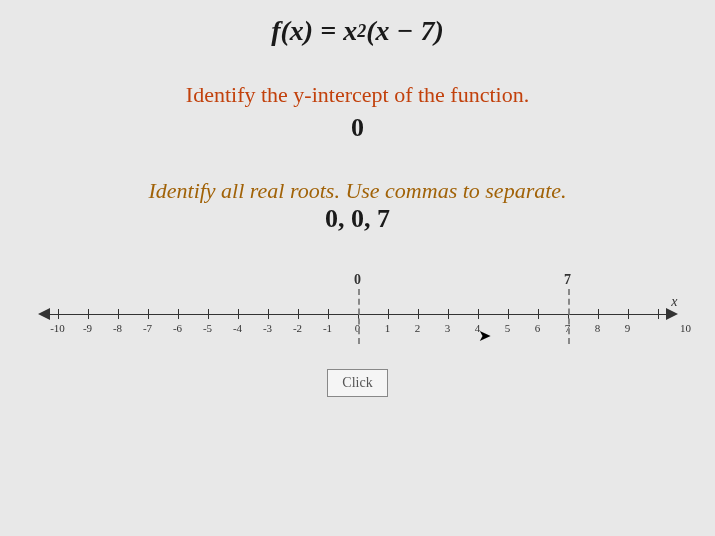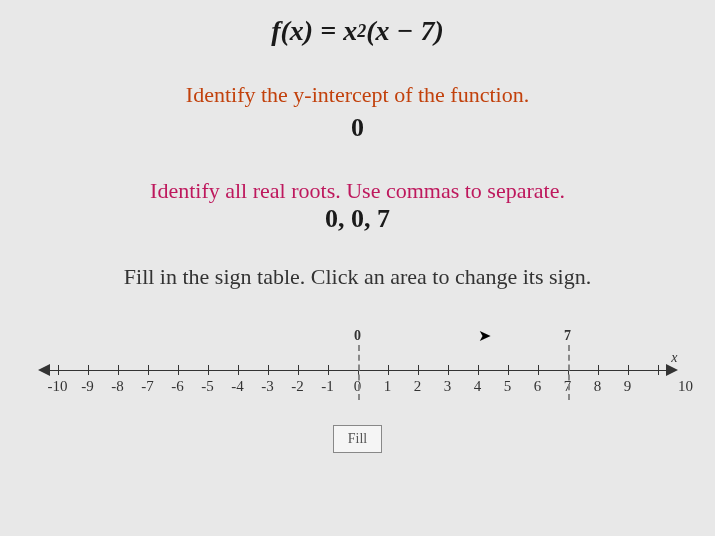--- a/index.html
+++ b/index.html
@@ -36,21 +36,22 @@
     }
     .answer1 {
       font-size: 26px;
       font-weight: bold;
       color: #1a1a1a;
       margin-top: 5px;
     }
     .prompt2 {
       margin-top: 35px;
       font-size: 22px;
-      color: #be185d;
+      color: #a16207;
+      font-style: italic;
     }
     .answer2 {
       font-size: 26px;
       font-weight: bold;
       color: #1a1a1a;
     }
     .prompt3 {
       margin-top: 30px;
       font-size: 22px;
       color: #333;
@@ -88,21 +89,21 @@
     .tick {
       position: absolute;
       top: 45px;
       width: 1px;
       height: 10px;
       background: #333;
     }
     .tick-label {
       position: absolute;
       top: 58px;
-      font-size: 15px;
+      font-size: 11px;
       color: #333;
       transform: translateX(-50%);
       font-family: Georgia, serif;
     }
     .xlabel {
       position: absolute;
       right: 0;
       top: 30px;
       font-size: 14px;
       font-style: italic;
@@ -162,21 +163,20 @@
     <span>7</span>
     <span>)</span>
   </div>
 
   <div class="prompt1">Identify the y-intercept of the function.</div>
   <div class="answer1">0</div>
 
   <div class="prompt2">Identify all real roots. Use commas to separate.</div>
   <div class="answer2">0, 0, 7</div>
 
-  <div class="prompt3">Fill in the sign table. Click an area to change its sign.</div>
 
   <div class="cursor">➤</div>
 
   <div class="numberline-wrap" id="numberline">
     <div class="axis"></div>
     <div class="arrow-left"></div>
     <div class="arrow-right"></div>
     <div class="xlabel">x</div>
   <div class="region" style="left: 20px; width: 300px;"></div>
       <div class="region" style="left: 320px; width: 210px;"></div>
@@ -222,15 +222,15 @@
       <div class="tick" style="left: 590px;"></div>
       <div class="tick-label" style="left: 590px;">9</div>
       <div class="tick" style="left: 620px;"></div>
       <div class="tick-label" style="left: 604px; margin-left: 44px;">10</div>
       <div class="marker-line" style="left: 320px;"></div>
       <div class="marker-label" style="left: 320px;">0</div>
       <div class="marker-line" style="left: 530px;"></div>
       <div class="marker-label" style="left: 530px;">7</div>
     </div>
 
-  <button class="next-btn">Fill</button>
+  <button class="next-btn">Click</button>
 
 </div>
 
 </body></html>

